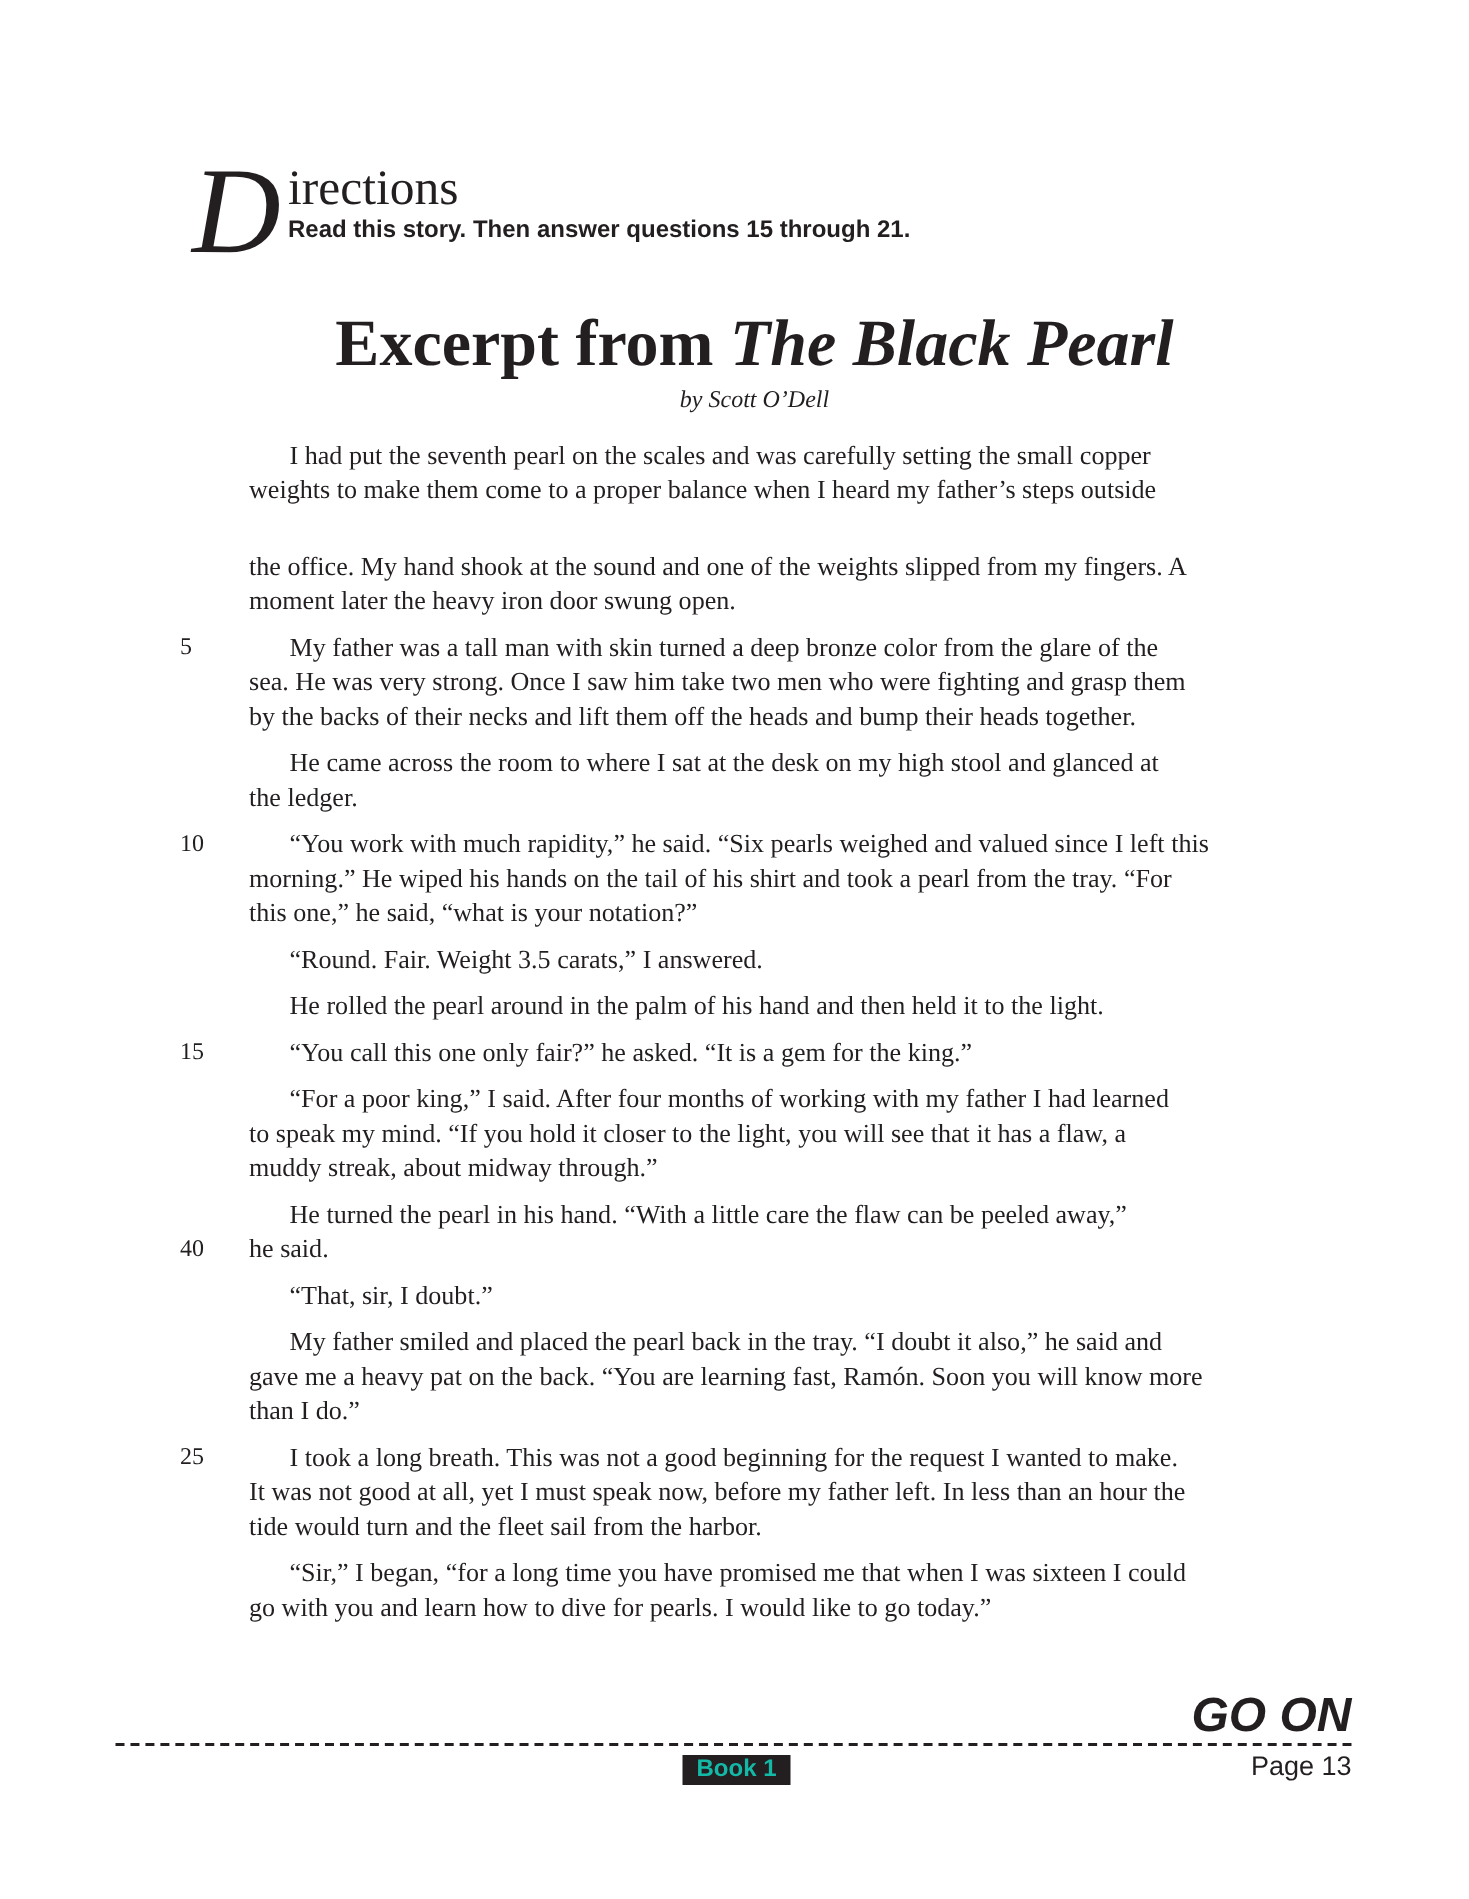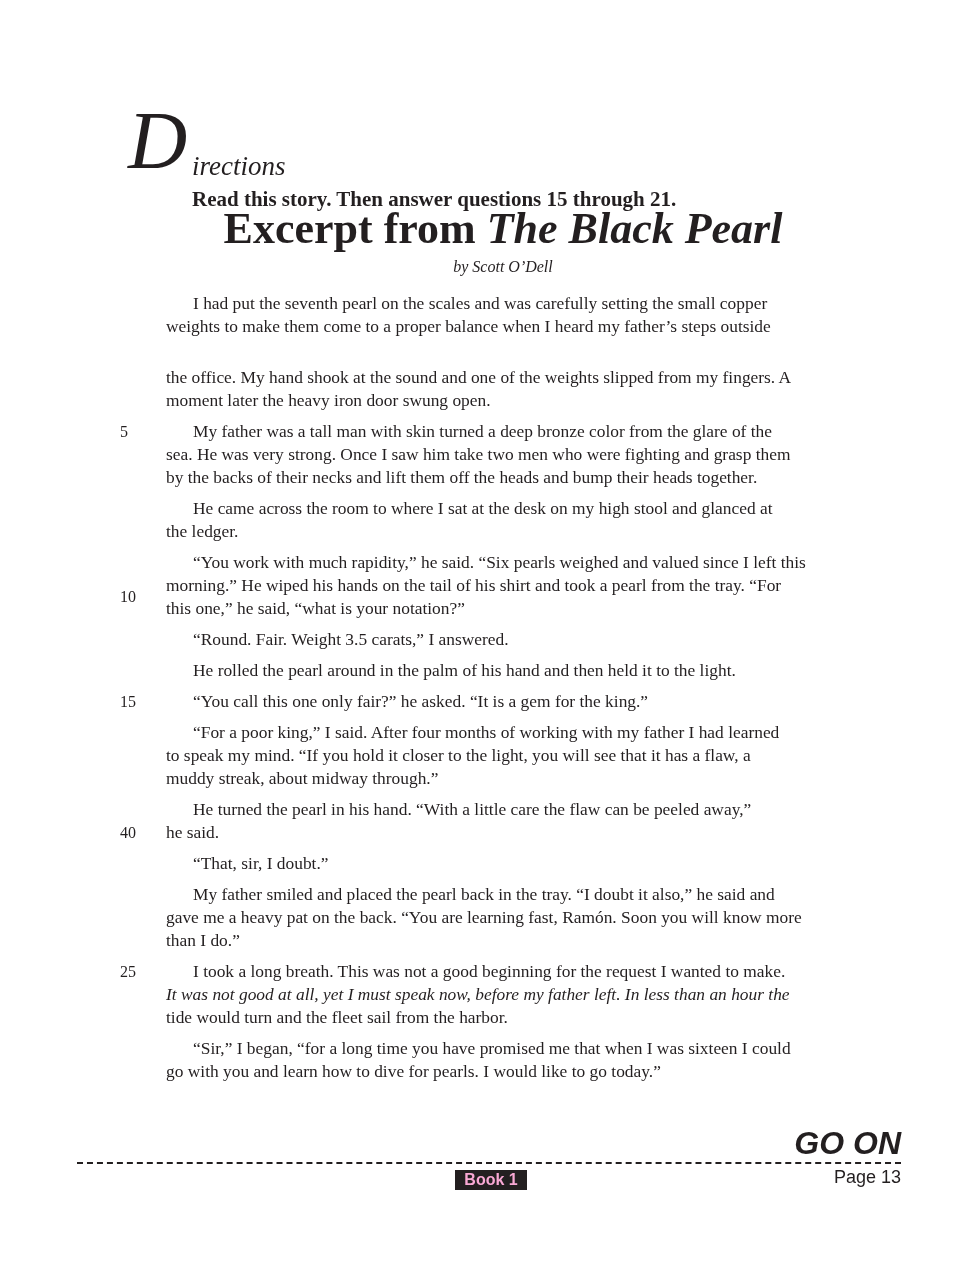--- a/index.html
+++ b/index.html
@@ -1,30 +1,30 @@
 <!DOCTYPE html>
 <html><head>
   <meta charset="utf-8">
   <style>
     html, body { margin: 0; padding: 0; background: #ffffff; }
     body { width: 979px; height: 1266px; position: relative; overflow: hidden; color: #231f20; }
     .directions { position: absolute; left: 128px; top: 100px; }
     .drop-d { position: absolute; left: 0; top: 0; font-family: "Liberation Serif", serif; font-style: italic; font-size: 82px; line-height: 82px; color: #231f20; }
-    .dir-word { position: absolute; left: 64px; top: 8px; font-family: "Liberation Serif", serif; font-style: italic; font-size: 27px; white-space: nowrap; margin-top: 43px; }
-    .dir-instr { position: absolute; left: 64px; top: 45px; font-family: Liberation Serif, serif; font-weight: bold; font-size: 21px; white-space: nowrap; margin-top: 42px; }
+    .dir-word { position: absolute; left: 64px; top: 8px; font-family: "Liberation Serif", serif; font-size: 33px; white-space: nowrap; }
+    .dir-instr { position: absolute; left: 64px; top: 45px; font-family: Liberation Sans, sans-serif; font-weight: bold; font-size: 16px; white-space: nowrap; }
     .title { position: absolute; left: 0; width: 1006px; top: 201px; text-align: center; font-family: "Liberation Serif", serif; font-weight: bold; font-size: 44px; line-height: 56px; }
     .title i { font-weight: bold; }
     .byline { position: absolute; left: 0; width: 1006px; top: 258px; text-align: center; font-family: "Liberation Serif", serif; font-style: italic; font-size: 16px; }
     .story { position: absolute; left: 166px; top: 292px; width: 692px; font-family: "Liberation Serif", serif; font-size: 17.4px; line-height: 23px; }
     .para { margin: 0 0 8px 0; text-indent: 27px; position: relative; }
     .line { display: block; white-space: nowrap; }
     .lnum { position: absolute; left: -46px; font-family: "Liberation Serif", serif; font-size: 16px; }
     .go-on { position: absolute; right: 78px; top: 1125px; font-family: "Liberation Sans", sans-serif; font-style: italic; font-weight: bold; font-size: 32px; }
     .dashed { position: absolute; left: 77px; width: 824px; top: 1162px; border-top: 2px dashed #231f20; }
-    .book-badge { position: absolute; left: 455px; top: 1170px; width: 72px; height: 20px; background: #231f20; color: #f9a8d4; font-family: "Liberation Sans", sans-serif; font-weight: bold; font-size: 16px; line-height: 20px; text-align: center; }
+    .book-badge { position: absolute; left: 455px; top: 1170px; width: 72px; height: 20px; background: #231f20; color: #14b8a6; font-family: "Liberation Sans", sans-serif; font-weight: bold; font-size: 16px; line-height: 20px; text-align: center; }
     .page-num { position: absolute; right: 78px; top: 1167px; font-family: "Liberation Sans", sans-serif; font-size: 18px; }
   </style>
 </head>
 <body>
 
 <div class="directions">
   <span class="drop-d">D</span>
   <span class="dir-word">irections</span>
   <span class="dir-instr">Read this story. Then answer questions 15 through 21.</span>
 </div>
@@ -43,21 +43,21 @@
       <span class="lnum" style="text-indent: 0px; top: 0px;">5</span>
       <span class="line">My father was a tall man with skin turned a deep bronze color from the glare of the</span>
       <span class="line" style="text-indent: 0px;">sea. He was very strong. Once I saw him take two men who were fighting and grasp them</span>
       <span class="line" style="text-indent: 0px;">by the backs of their necks and lift them off the heads and bump their heads together.</span>
     </p>
     <p class="para">
       <span class="line">He came across the room to where I sat at the desk on my high stool and glanced at</span>
       <span class="line" style="text-indent: 0px;">the ledger.</span>
     </p>
     <p class="para">
-      <span class="lnum" style="text-indent: 0px; top: 0px; margin-top: 34px;">10</span>
+      <span class="lnum" style="text-indent: 0px; top: 0px;">10</span>
       <span class="line">“You work with much rapidity,” he said. “Six pearls weighed and valued since I left this</span>
       <span class="line" style="text-indent: 0px;">morning.” He wiped his hands on the tail of his shirt and took a pearl from the tray. “For</span>
       <span class="line" style="text-indent: 0px;">this one,” he said, “what is your notation?”</span>
     </p>
     <p class="para">
       <span class="line">“Round. Fair. Weight 3.5 carats,” I answered.</span>
     </p>
     <p class="para">
       <span class="line">He rolled the pearl around in the palm of his hand and then held it to the light.</span>
     </p>
@@ -79,21 +79,21 @@
       <span class="line">“That, sir, I doubt.”</span>
     </p>
     <p class="para">
       <span class="line">My father smiled and placed the pearl back in the tray. “I doubt it also,” he said and</span>
       <span class="line" style="text-indent: 0px;">gave me a heavy pat on the back. “You are learning fast, Ramón. Soon you will know more</span>
       <span class="line" style="text-indent: 0px;">than I do.”</span>
     </p>
     <p class="para">
       <span class="lnum" style="text-indent: 0px; top: 0px;">25</span>
       <span class="line">I took a long breath. This was not a good beginning for the request I wanted to make.</span>
-      <span class="line" style="text-indent: 0px; font-style: italic;">It was not good at all, yet I must speak now, before my father left. In less than an hour the</span>
+      <span class="line" style="text-indent: 0px;">It was not good at all, yet I must speak now, before my father left. In less than an hour the</span>
       <span class="line" style="text-indent: 0px;">tide would turn and the fleet sail from the harbor.</span>
     </p>
     <p class="para">
       <span class="line">“Sir,” I began, “for a long time you have promised me that when I was sixteen I could</span>
       <span class="line" style="text-indent: 0px;">go with you and learn how to dive for pearls. I would like to go today.”</span>
     </p>
   </div>
 
 <div class="go-on">GO ON</div>
 <div class="dashed"></div>

